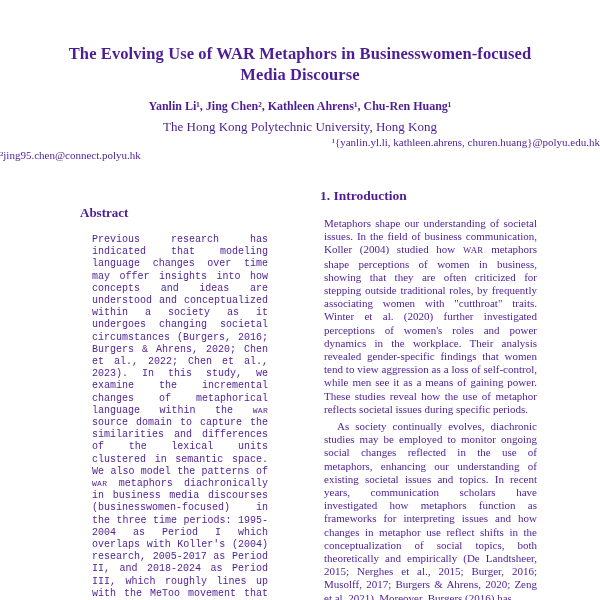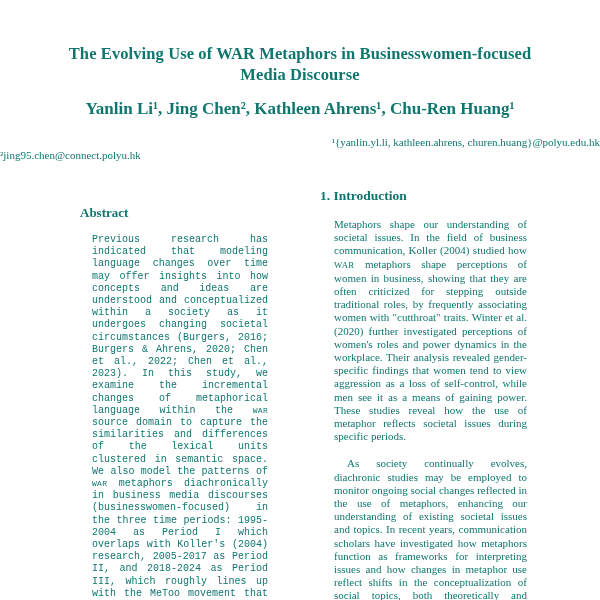--- a/index.html
+++ b/index.html
@@ -6,21 +6,21 @@
     margin: 0;
     padding: 0;
     background: #ffffff;
   }
   .page {
     position: relative;
     width: 600px;
     height: 600px;
     background: #ffffff;
     overflow: hidden;
-    color: #0f766e;
+    color: #4c1d95;
     font-family: "Liberation Serif", serif;
     -webkit-font-smoothing: antialiased;
   }
   .title {
     position: absolute;
     top: 44px;
     left: 60px;
     width: 480px;
     margin: 0;
     text-align: center;
@@ -29,21 +29,21 @@
     font-weight: bold;
     letter-spacing: 0.1px;
   }
   .authors {
     position: absolute;
     top: 99px;
     left: 0;
     width: 600px;
     text-align: center;
     font-weight: bold;
-    font-size: 17px;
+    font-size: 12px;
   }
   .affiliation {
     position: absolute;
     top: 119px;
     left: 0;
     width: 600px;
     text-align: center;
     font-size: 13px;
   }
   .email-line-1 {
@@ -86,21 +86,21 @@
     left: 320px;
     top: 188px;
     width: 221px;
   }
   .sec-heading {
     margin: 0 0 13px 0;
     font-size: 13.5px;
     font-weight: bold;
   }
   .body-par {
-    margin: 14px;
+    margin: 4px;
     font-size: 11px;
     line-height: 13.2px;
     text-align: justify;
   }
   .body-par.indent {
     text-indent: 13px;
   }
   .sc {
     font-size: 0.8em;
     letter-spacing: 0.3px;
@@ -108,20 +108,21 @@
 </style>
 </head>
 <body>
 
 <div class="page">
 
   <h1 class="title">The Evolving Use of WAR Metaphors in Businesswomen-focused Media Discourse</h1>
 
   <div class="authors">Yanlin Li¹, Jing Chen², Kathleen Ahrens¹, Chu-Ren Huang¹</div>
 
+  <div class="affiliation">The Hong Kong Polytechnic University, Hong Kong</div>
 
   <div class="email-line-1">¹{yanlin.yl.li, kathleen.ahrens, churen.huang}@polyu.edu.hk</div>
 
   <div class="email-line-2">²jing95.chen@connect.polyu.hk</div>
 
   <div class="col-left">
     <h2 class="abs-heading">Abstract</h2>
     <p class="abs-body">Previous research has indicated that modeling language changes over time may offer insights into how concepts and ideas are understood and conceptualized within a society as it undergoes changing societal circumstances (Burgers, 2016; Burgers &amp; Ahrens, 2020; Chen et al., 2022; Chen et al., 2023). In this study, we examine the incremental changes of metaphorical language within the <span class="sc">WAR</span> source domain to capture the similarities and differences of the lexical units clustered in semantic space. We also model the patterns of <span class="sc">WAR</span> metaphors diachronically in business media discourses (businesswomen-focused) in the three time periods: 1995-2004 as Period I which overlaps with Koller's (2004) research, 2005-2017 as Period II, and 2018-2024 as Period III, which roughly lines up with the MeToo movement that occurred during 2017. Our findings suggest that the use of <span class="sc">WAR</span> metaphorical keywords varies over time while the overarching metaphor of <span class="sc">BUSINESS AS WAR</span> persists. Additionally, we find that businesswomen's roles as out-group members remain unchanged over time. Moreover, the application of <span class="sc">WAR</span> metaphors evolved from</p>
   </div>
 

